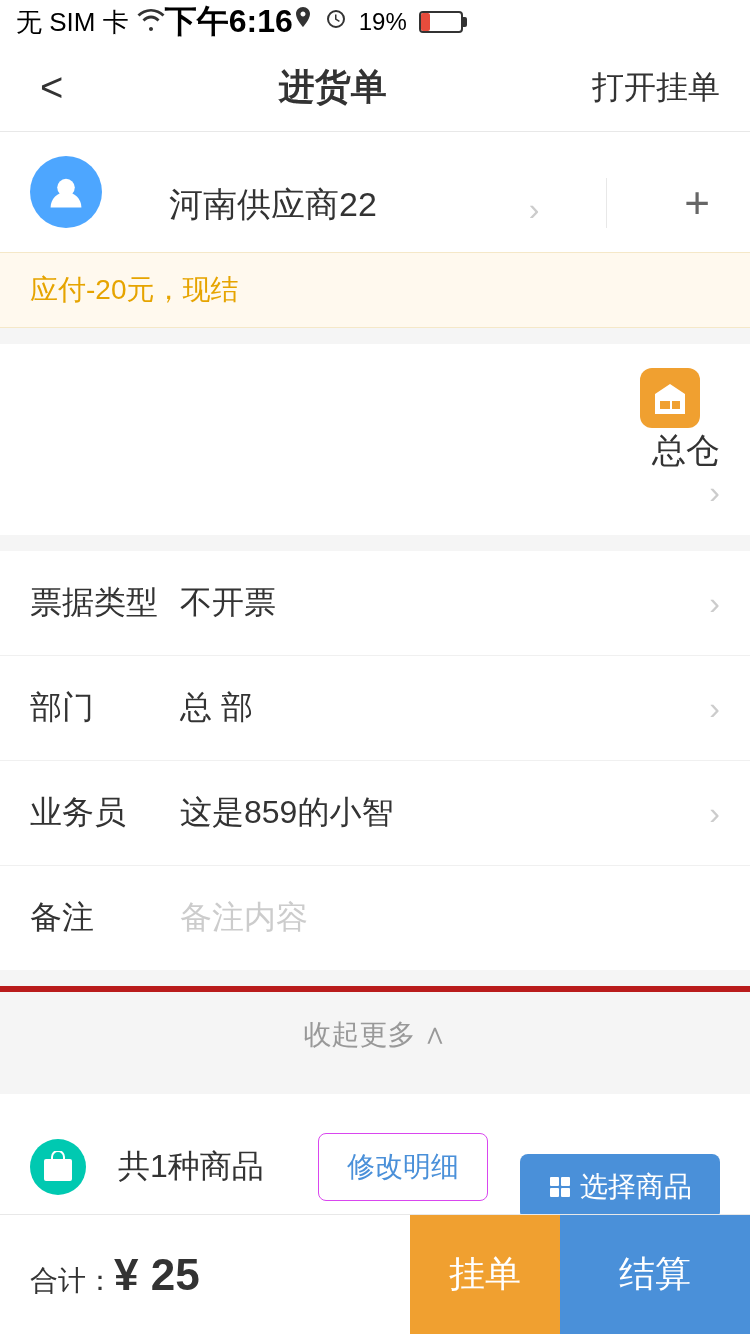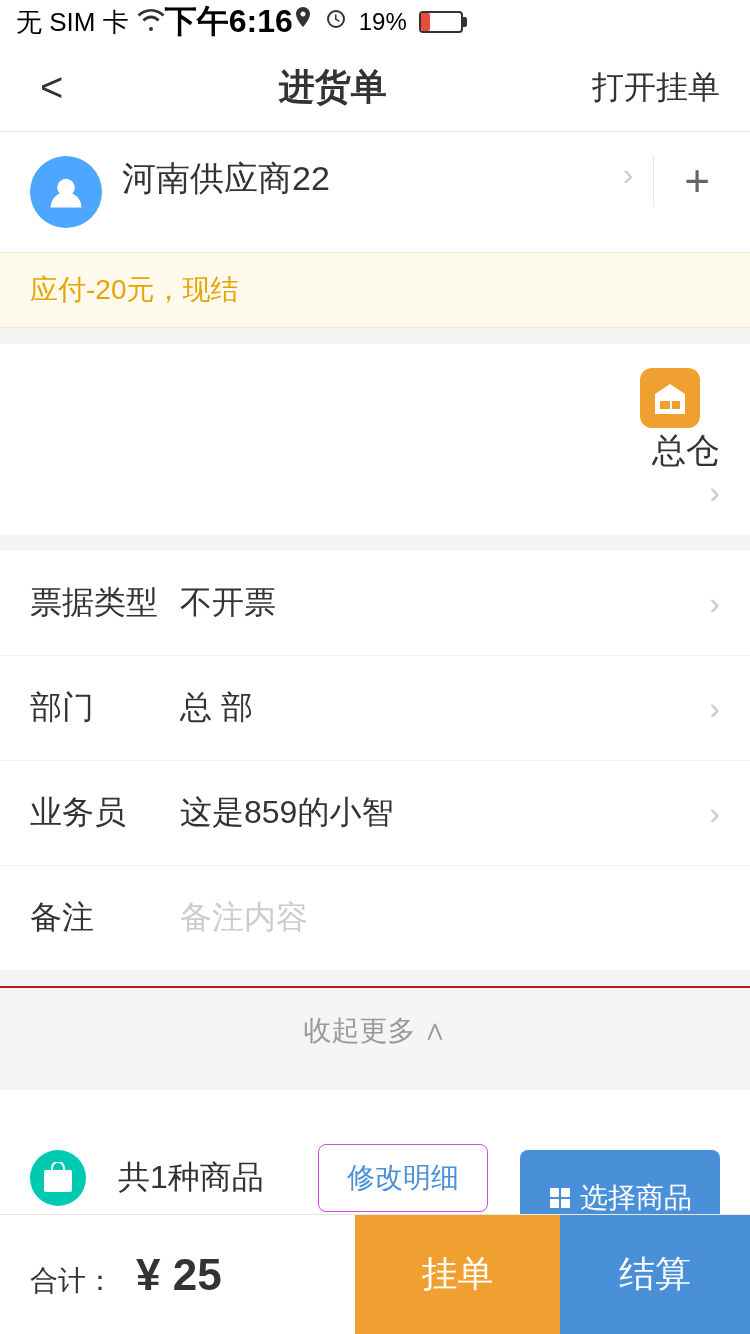--- a/index.html
+++ b/index.html
@@ -82,23 +82,24 @@
 
     
     .section {
       background: #fff;
       margin-bottom: 16px;
     }
 
     
     .supplier-row {
       display: flex;
-      align-items: flex-start;
+      align-items: flex-end;
       padding: 24px 30px;
       background: #fff;
+      gap: 47px;
     }
     .supplier-avatar {
       width: 72px; height: 72px;
       border-radius: 50%;
       background: #4da6ff;
       display: flex; align-items: center; justify-content: center;
       margin-right: 20px;
       flex-shrink: 0;
     }
     .supplier-avatar svg { width: 44px; height: 44px; fill: #fff; }
@@ -185,21 +186,21 @@
     }
 
     
     .collapse-btn {
       background: #f5f5f5;
       text-align: center;
       padding: 24px;
       font-size: 28px;
       color: #999;
       cursor: pointer;
-      border-top: 2px solid #b91c1c;
+      border-top: 6px solid #b91c1c;
     }
 
     
     .products-header {
       background: #fff;
       display: flex;
       align-items: center;
       padding: 20px 30px;
       margin-bottom: 2px;
       gap: 32px;
@@ -220,21 +221,21 @@
       border-radius: 8px;
       padding: 14px 28px;
       font-size: 28px;
       cursor: pointer;
     }
     .btn-blue {
       background: #4a90d9;
       color: #fff;
       border: none;
       border-radius: 8px;
-      padding: 29px 28px;
+      padding: 14px 28px;
       font-size: 28px;
       cursor: pointer;
       display: flex; align-items: center; gap: 8px; margin-top: 40px;
     }
 
     
     .product-item {
       background: #fff;
       display: flex;
       align-items: flex-start;
@@ -277,25 +278,25 @@
       background: #fff;
       border-top: 1px solid #e8e8e8;
     }
     .total-section {
       flex: 1;
       display: flex;
       flex-direction: column;
       justify-content: center;
       padding: 0 30px;
     }
-    .total-label { font-size: 28px; color: #333; display: flex; align-items: baseline; gap: 22px; }
+    .total-label { font-size: 28px; color: #333; display: flex; align-items: baseline; gap: 0; }
     .total-amount { font-size: 44px; color: #333; font-weight: 600; }
     .total-sub { font-size: 24px; color: #999; margin-top: 4px; }
     .btn-pending {
-      width: 205px;
+      width: 150px;
       background: #f0a030;
       color: #fff;
       font-size: 36px;
       border: none;
       cursor: pointer;
       display: flex; align-items: center; justify-content: center;
     }
     .btn-settle {
       width: 190px;
       background: #4a90d9;

